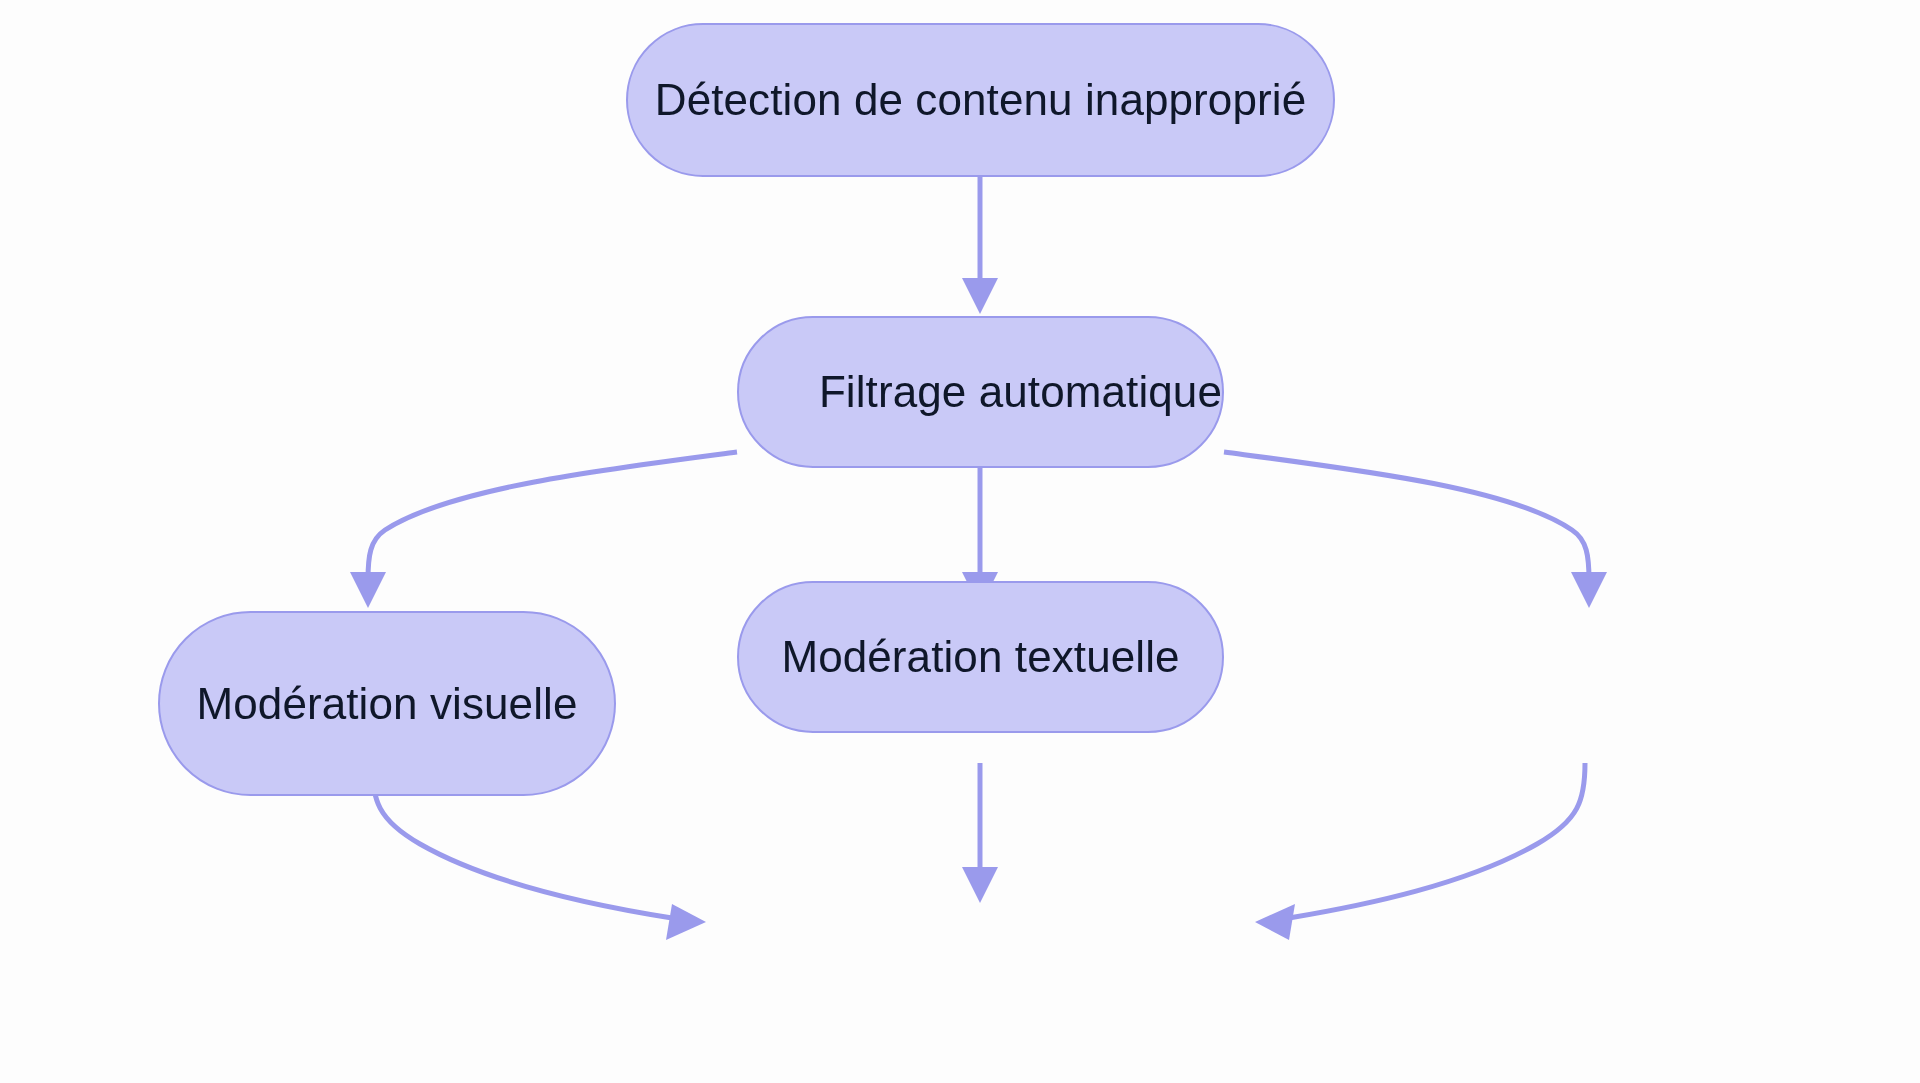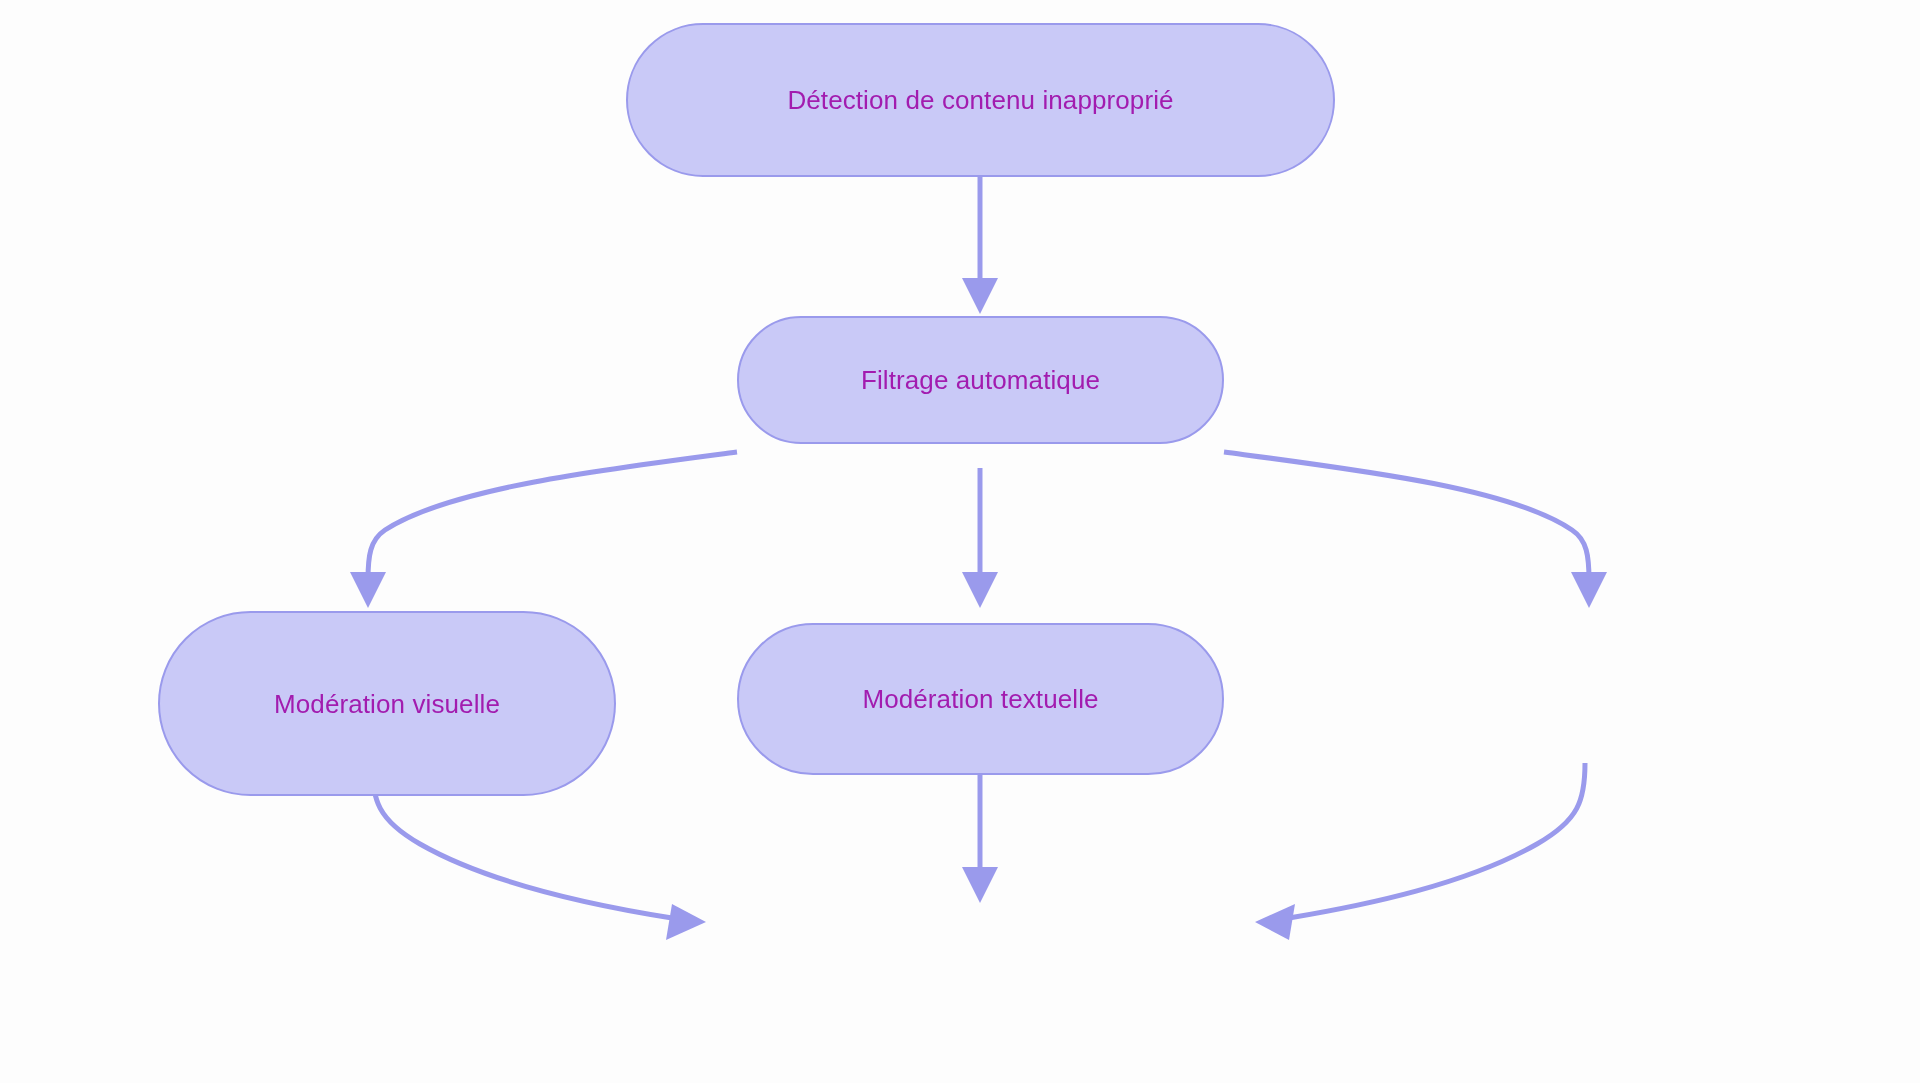--- a/index.html
+++ b/index.html
@@ -35,29 +35,29 @@
     align-items: center;
     justify-content: center;
     color: #2e2ecc;
     font-family: "Liberation Sans", sans-serif;
     font-weight: 400;
     letter-spacing: 0.1px;
     white-space: nowrap;
     user-select: none;
   }
   .node-label {
-    color: #a21caf;
-    font-size: 26px;
+    color: #0f172a;
+    font-size: 44px;
     line-height: 1;
   }
   
   #node-detection       { left: 626px; top: 23px;  width: 709px; height: 154px; }
-  #node-filtrage        { left: 737px; top: 316px; width: 487px; height: 128px; }
+  #node-filtrage        { left: 737px; top: 316px; width: 487px; height: 152px; justify-content: flex-end; }
   #node-visuelle        { left: 158px; top: 611px; width: 458px; height: 185px; }
-  #node-textuelle       { left: 737px; top: 623px; width: 487px; height: 152px; }
+  #node-textuelle       { left: 737px; top: 581px; width: 487px; height: 152px; }
   #node-audio           { left: 1391px; top: 611px; width: 405px; height: 152px; }
   #node-protection      { left: 709px; top: 906px; width: 543px; height: 152px; }
 
   .edge-path {
     fill: none;
     stroke: #9a9aec;
     stroke-width: 5;
     stroke-linecap: butt;
   }
   .edge-head { fill: #9a9aec; stroke: none; }

